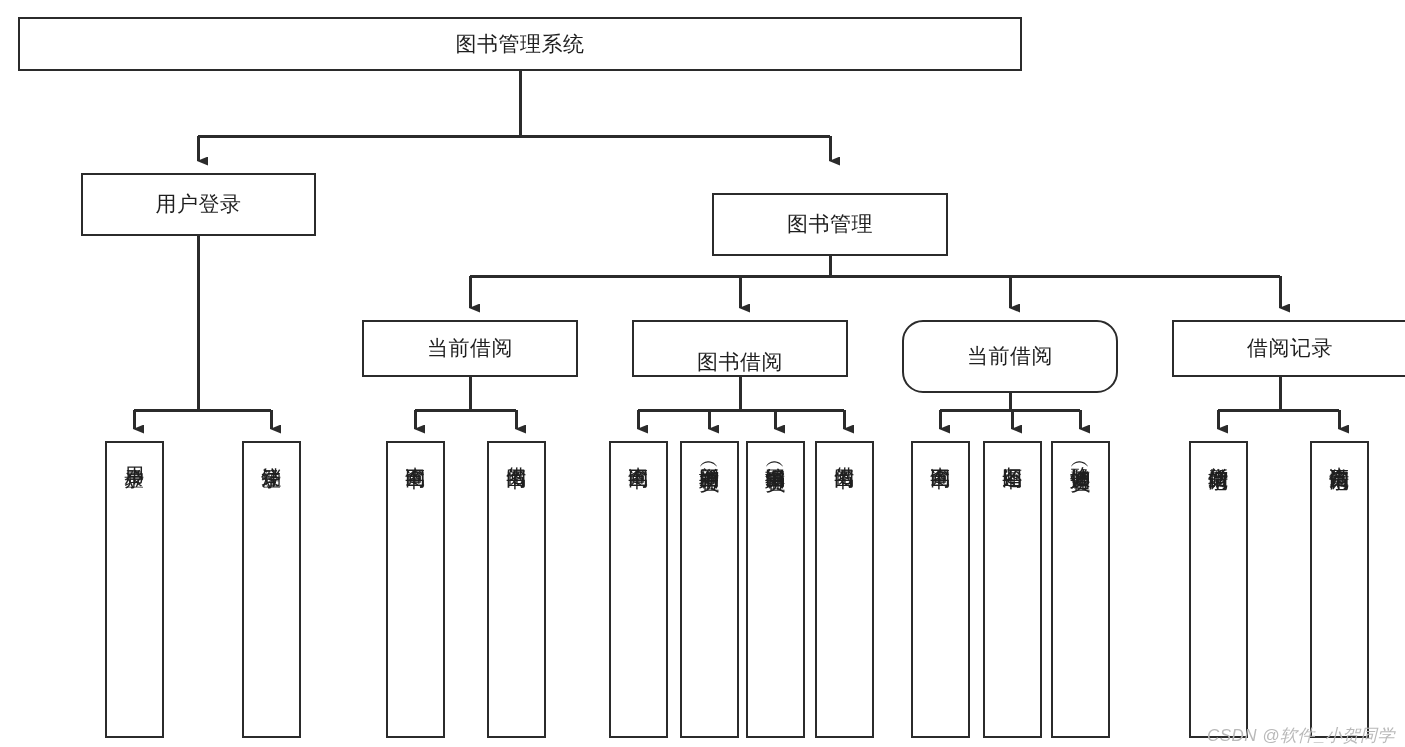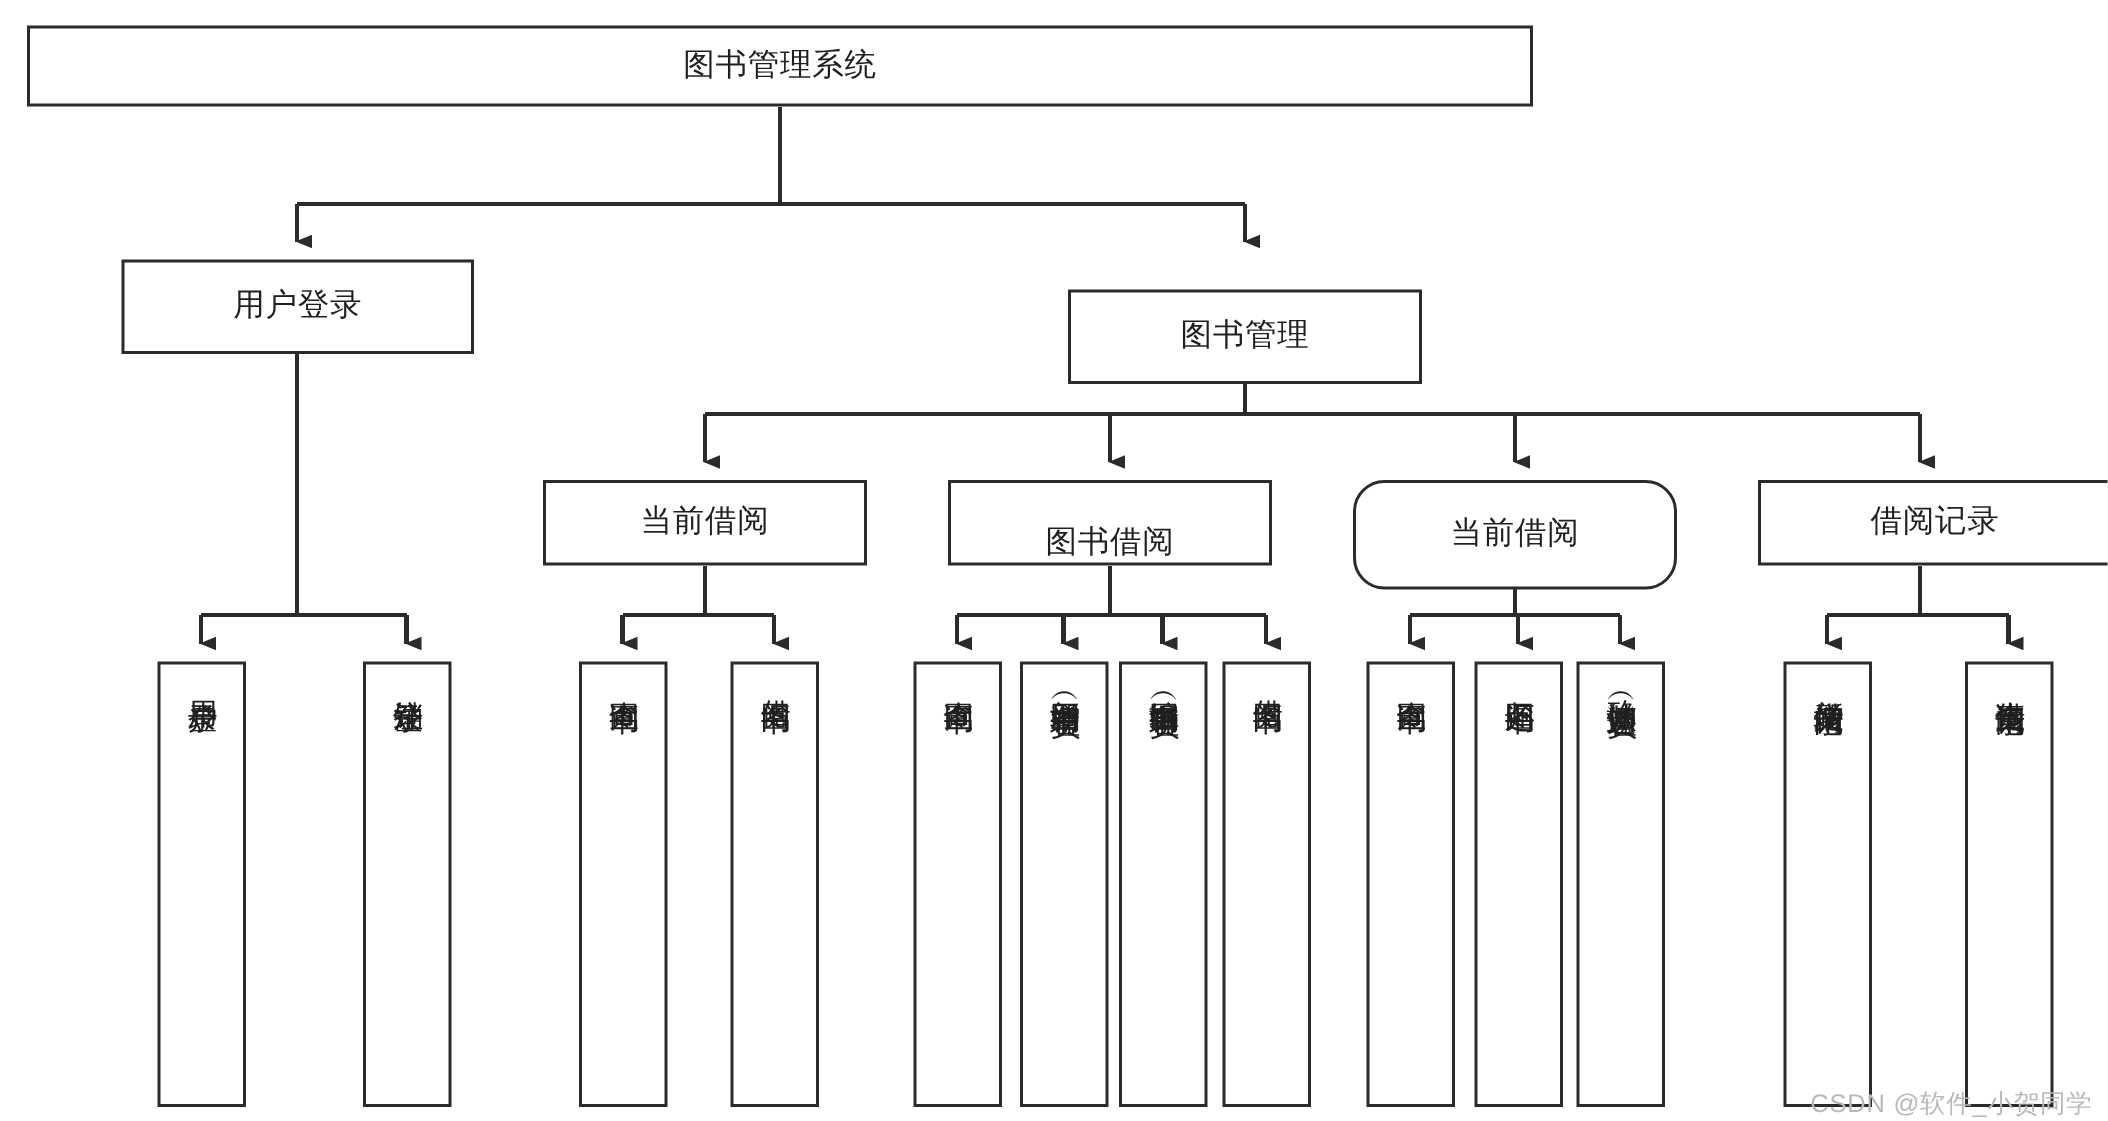--- a/index.html
+++ b/index.html
@@ -60,20 +60,21 @@
     pointer-events: none;
   }
   .watermark {
     position: absolute;
     right: 10px;
     bottom: 4px;
     font-size: 17px;
     color: #b9b9b9;
     white-space: nowrap;
     letter-spacing: 0.5px;
+    font-style: italic;
   }
 </style>
 </head>
 <body>
 
 <div id="diagram-root">
 
   <svg class="connectors" viewBox="0 0 1405 747" width="1405" height="747" aria-hidden="true">
     <defs>
       <marker id="arrowhead" markerWidth="9" markerHeight="11" refX="4.5" refY="10" orient="auto" markerUnits="userSpaceOnUse">

